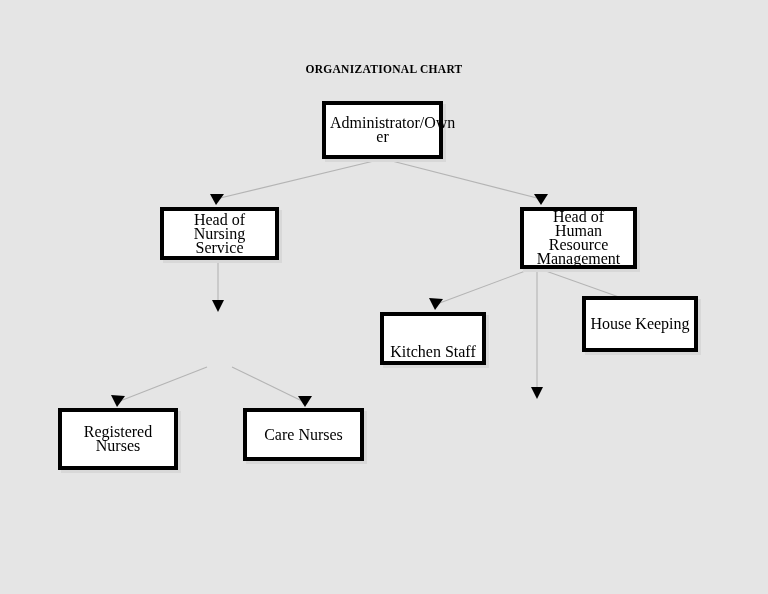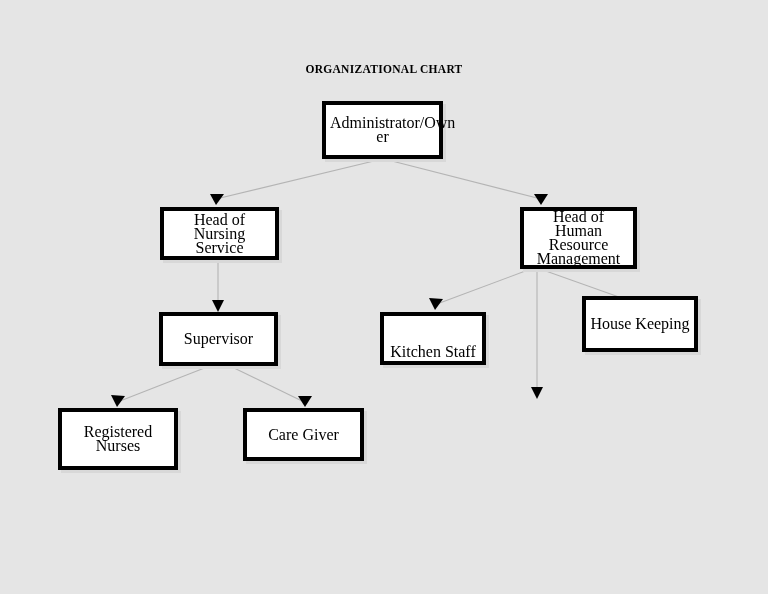--- a/index.html
+++ b/index.html
@@ -128,34 +128,31 @@
     <span class="node-label">Head of Nursing
 Service</span>
   </div>
 
   <div class="node" style="left:477px; top:207px; width:117px; height:62px;margin-left:43px;">
     <span class="node-label">Head of Human
 Resource
 Management</span>
   </div>
 
-  <div class="node" style="left:159px; top:312px; width:119px; height:54px;">
-    <span class="node-label">Supervisor</span>
-  </div>
 
   <div class="node" style="left:380px; top:312px; width:106px; height:53px;align-items:flex-end;">
     <span class="node-label">Kitchen Staff</span>
   </div>
 
   <div class="node" style="left:582px; top:296px; width:116px; height:56px;">
     <span class="node-label">House Keeping</span>
   </div>
 
   <div class="node" style="left:58px; top:408px; width:120px; height:62px;">
     <span class="node-label">Registered Nurses</span>
   </div>
 
   <div class="node" style="left:243px; top:408px; width:121px; height:53px;">
-    <span class="node-label">Care Giver</span>
+    <span class="node-label">Care Nurses</span>
   </div>
 
 
 </div>
 
 </body></html>

